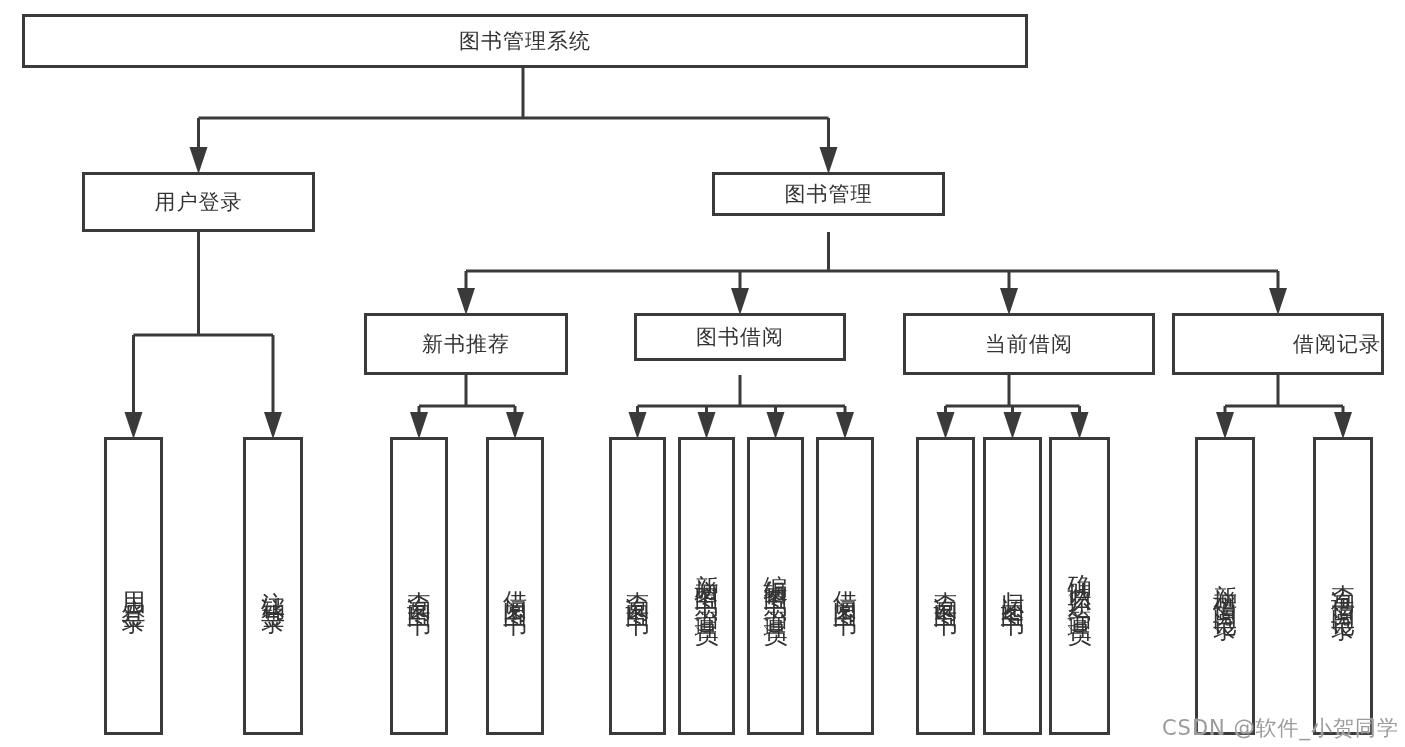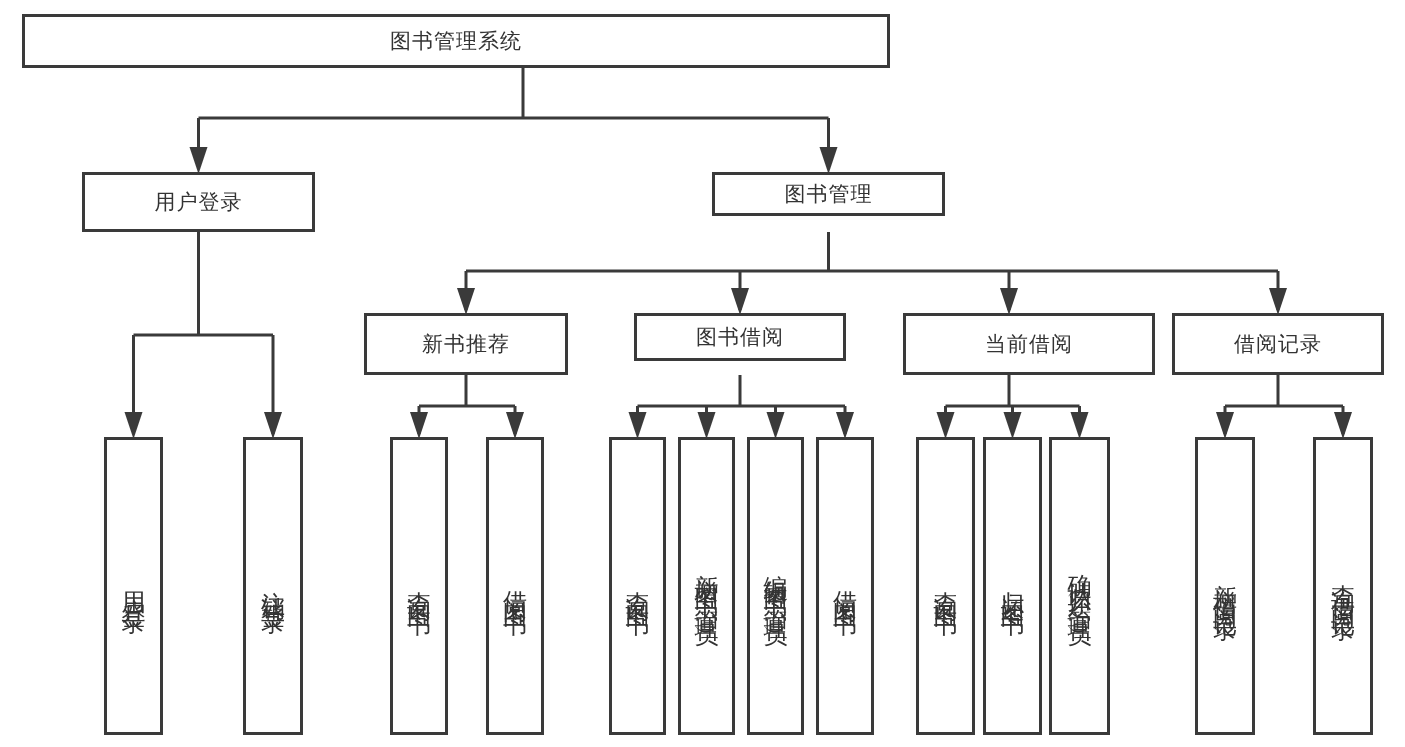--- a/index.html
+++ b/index.html
@@ -88,41 +88,41 @@
       <polygon points="766.5,412 784.5,412 775.5,439"></polygon>
       <polygon points="836,412 854,412 845,439"></polygon>
       <polygon points="936.5,412 954.5,412 945.5,439"></polygon>
       <polygon points="1003.5,412 1021.5,412 1012.5,439"></polygon>
       <polygon points="1070.5,412 1088.5,412 1079.5,439"></polygon>
       <polygon points="1216,412 1234,412 1225,439"></polygon>
       <polygon points="1334,412 1352,412 1343,439"></polygon>
     </g>
   </svg>
 
-  <div class="box" style="left:22px; top:14px; width:868px; height:54px;">
+  <div class="box" style="left:22px; top:14px; width:1006px; height:54px;">
     <span class="h-label">图书管理系统</span>
   </div>
 
   <div class="box" style="left:82px; top:172px; width:233px; height:60px;">
     <span class="h-label">用户登录</span>
   </div>
   <div class="box" style="left:712px; top:172px; width:233px; height:44px;">
     <span class="h-label">图书管理</span>
   </div>
 
   <div class="box" style="left:364px; top:313px; width:204px; height:62px;text-align:right;">
     <span class="h-label">新书推荐</span>
   </div>
   <div class="box" style="left:634px; top:313px; width:212px; height:48px;">
     <span class="h-label">图书借阅</span>
   </div>
   <div class="box" style="left:903px; top:313px; width:252px; height:62px;">
     <span class="h-label">当前借阅</span>
   </div>
-  <div class="box" style="left:1172px; top:313px; width:212px; height:62px;">
+  <div class="box" style="left:1172px; top:313px; width:212px; height:62px;justify-content:flex-end;">
     <span class="h-label">借阅记录</span>
   </div>
 
   <div class="box" style="left:104px; top:437px; width:59px; height:298px;">
     <span class="v-label">用户登录</span>
   </div>
   <div class="box" style="left:243px; top:437px; width:60px; height:298px;">
     <span class="v-label">注销登录</span>
   </div>
 
@@ -156,14 +156,15 @@
     <span class="v-label">确认归还（管理员）</span>
   </div>
 
   <div class="box" style="left:1195px; top:437px; width:60px; height:298px;">
     <span class="v-label">新增借阅记录</span>
   </div>
   <div class="box" style="left:1313px; top:437px; width:60px; height:298px;">
     <span class="v-label">查询借阅记录</span>
   </div>
 
+  <div class="watermark">CSDN @软件_小贺同学</div>
 
 </div>
 
 </body></html>

